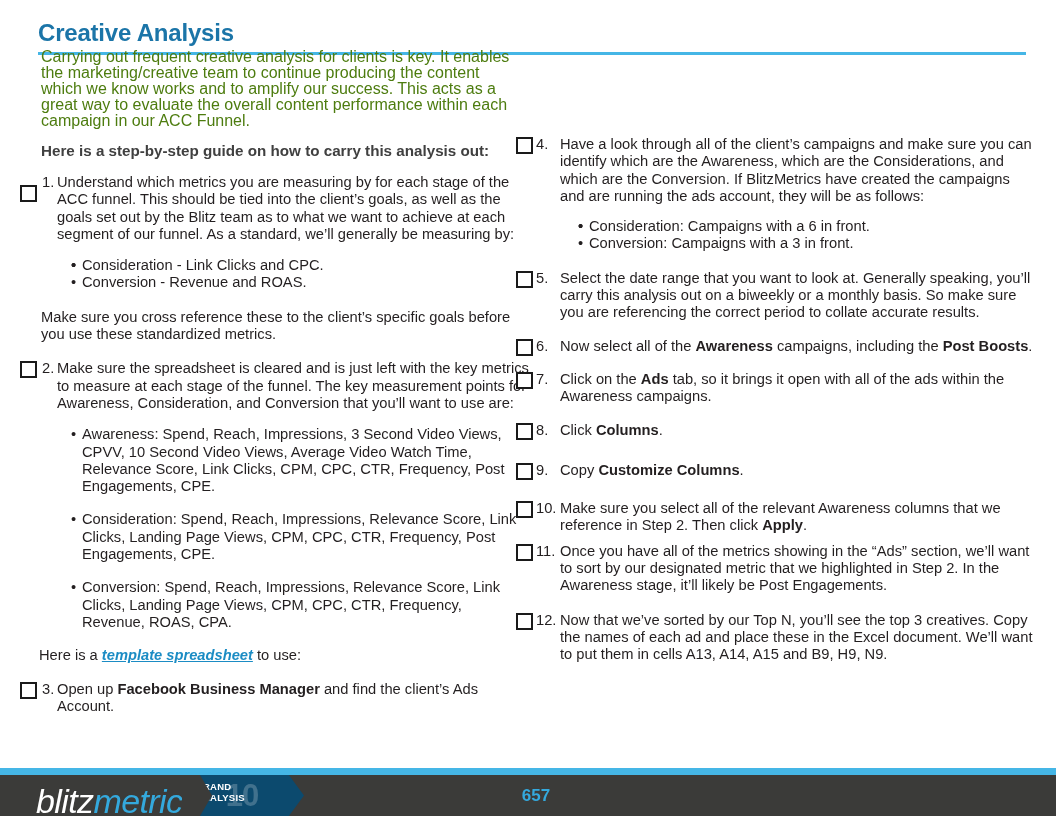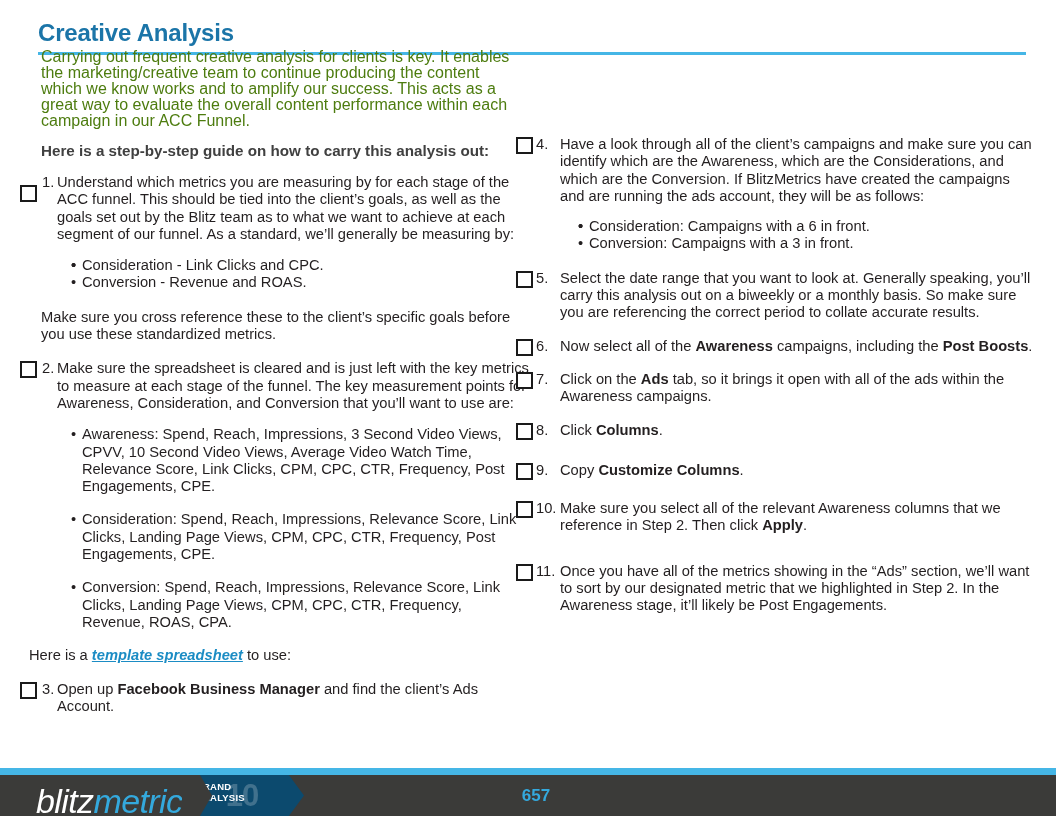--- a/index.html
+++ b/index.html
@@ -140,21 +140,21 @@
     margin-left: 62px;
   }
 
   .note {
     margin: 17px 0 0 21px;
     width: 476px;
     font-size: 14.7px;
     line-height: 17.3px;
   }
   .note2 {
-    margin: 16px 0 0 9px;
+    margin: 16px 0 0 19px;
     font-size: 14.7px;
     line-height: 17.3px;
   }
   b, strong { font-weight: bold; }
   .link {
     color: #1b8cc4;
     font-weight: bold;
     font-style: italic;
     text-decoration: underline;
   }
@@ -352,26 +352,31 @@
     </div>
 
     <div class="item" style="margin-top:21px">
       <span class="cbox"></span>
       <span class="num">10.</span>
       <div class="body">
         <span>Make sure you select all of the relevant Awareness columns that we reference in Step 2. Then click </span><b>Apply</b><span>.</span>
       </div>
     </div>
 
-    <div class="item" style="margin-top:28px">
+    <div class="item" style="margin-top:8px">
       <span class="cbox"></span>
       <span class="num">11.</span>
       <div class="body">Once you have all of the metrics showing in the “Ads” section, we’ll want to sort by our designated metric that we highlighted in Step 2. In the Awareness stage, it’ll likely be Post Engagements.</div>
     </div>
 
+    <div class="item" style="margin-top:17px">
+      <span class="cbox"></span>
+      <span class="num">12.</span>
+      <div class="body">Now that we’ve sorted by our Top N, you’ll see the top 3 creatives. Copy the names of each ad and place these in the Excel document. We’ll want to put them in cells A13, A14, A15 and B9, H9, N9.</div>
+    </div>
 
   </div>
 
   <div class="footer">
     <div class="footer-strip"></div>
     <div class="footer-bar">
       <div class="logo"><span class="w">blitz</span><span class="b">metrics</span></div>
       <div class="badge">
         <div class="badge-num">10</div>
         <div class="badge-text">

